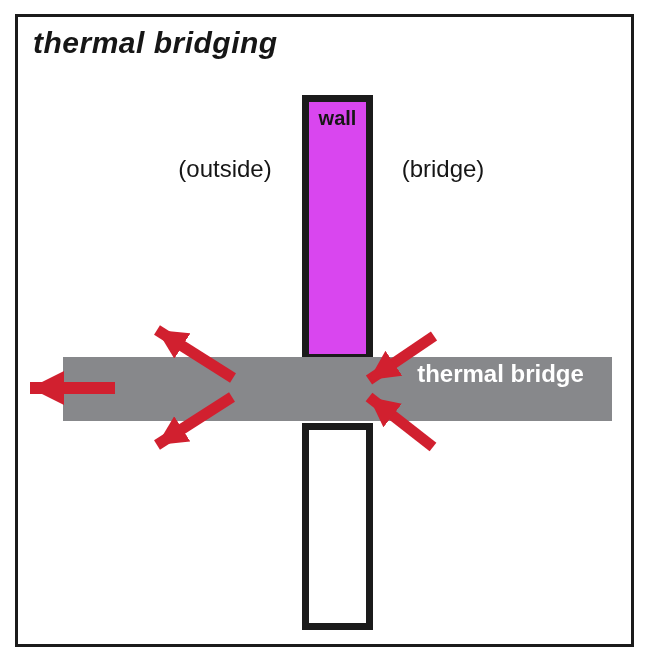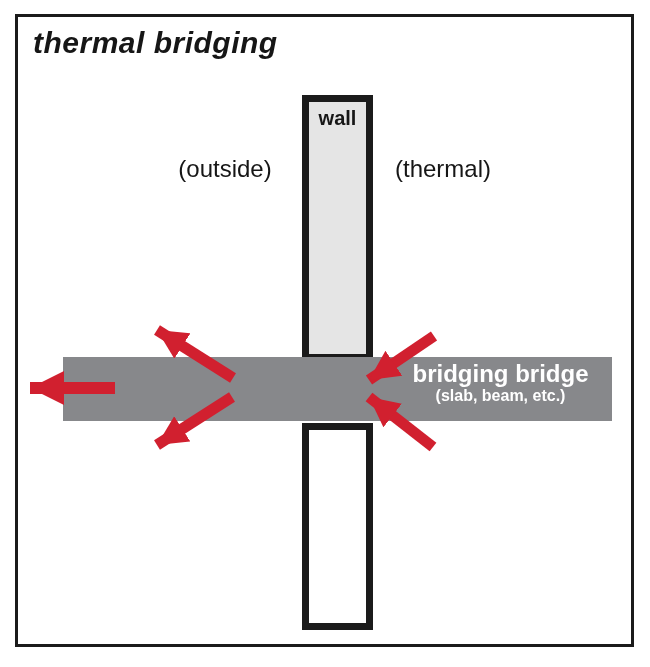--- a/index.html
+++ b/index.html
@@ -20,21 +20,21 @@
   }
   .side-label {
     position: absolute; top: 155px; z-index: 5;
     font-weight: normal; font-size: 24px; color: #161616;
   }
   .label-outside { left: 140px; width: 170px; text-align: center; }
   .label-inside  { left: 378px; width: 130px; text-align: center; }
   .wall-upper {
     position: absolute; left: 302px; top: 95px; width: 71px; height: 266px;
     border: 7px solid var(--line-black, #1b1b1b); box-sizing: border-box;
-    background: #e5e5e5; z-index: 1;
+    background: #d946ef; z-index: 1;
   }
   .wall-lower {
     position: absolute; left: 302px; top: 423px; width: 71px; height: 207px;
     border: 7px solid var(--line-black, #1b1b1b); box-sizing: border-box;
     background: #ffffff; z-index: 1;
   }
   .wall-label {
     margin-top: 5px; text-align: center;
     font-weight: bold; font-size: 20px; color: #161616;
   }
@@ -56,32 +56,31 @@
   }
 </style>
 </head>
 <body>
 
 <div class="frame"></div>
 
 <div class="title">thermal bridging</div>
 
 <div class="side-label label-outside">(outside)</div>
-<div class="side-label label-inside">(thermal)</div>
+<div class="side-label label-inside">(bridge)</div>
 
 <div class="wall-upper">
   <div class="wall-label">wall</div>
 </div>
 <div class="wall-lower"></div>
 
 <div class="slab"></div>
 
 <div class="slab-caption">
-  <div class="line1">bridging bridge</div>
-  <div class="line2">(slab, beam, etc.)</div>
+  <div class="line1">thermal bridge</div>
 </div>
 
 <svg class="arrows" width="650" height="667" viewBox="0 0 650 667">
   <defs>
     <marker id="headBig" viewBox="0 0 10 10" refX="10" refY="5" markerWidth="34" markerHeight="46" orient="auto" markerUnits="userSpaceOnUse">
       <path d="M0,0 L10,5 L0,10 Z" fill="var(--arrow-red, #d1202f)"></path>
     </marker>
     <marker id="head" viewBox="0 0 10 10" refX="10" refY="5" markerWidth="30" markerHeight="31" orient="auto" markerUnits="userSpaceOnUse">
       <path d="M0,0 L10,5 L0,10 Z" fill="var(--arrow-red, #d1202f)"></path>
     </marker>

